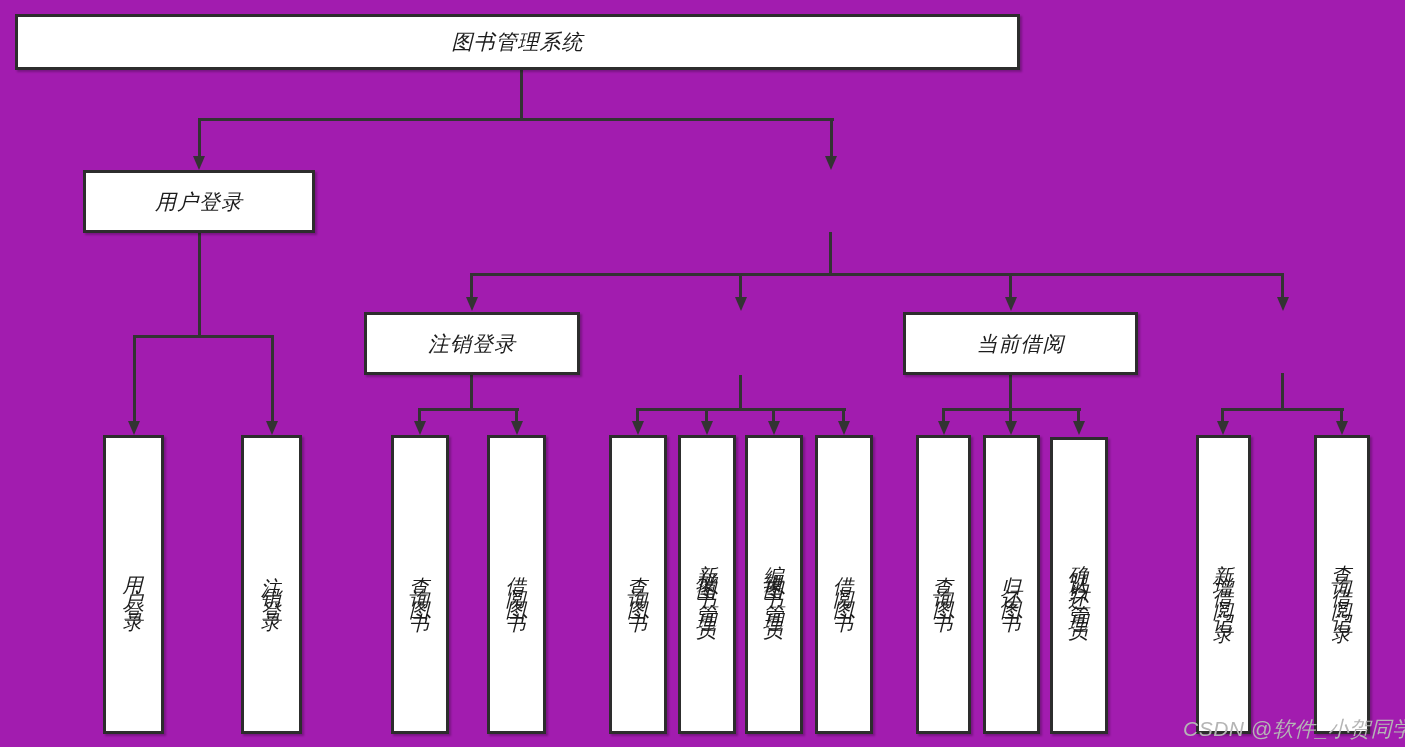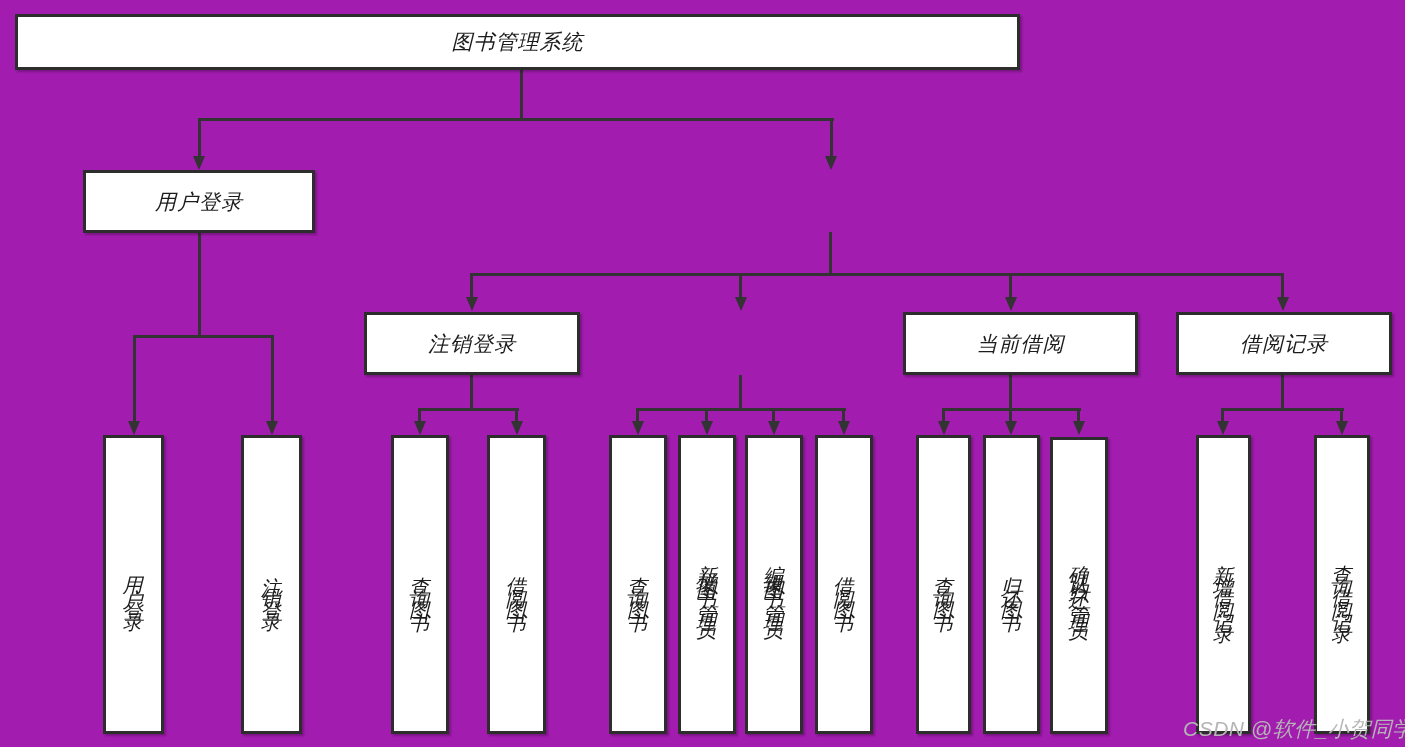--- a/index.html
+++ b/index.html
@@ -109,21 +109,20 @@
   <div class="ah" style="left:1217px;top:421px"></div>
   <div class="ln" style="left:1340px;top:408px;width:3px;height:14px"></div>
   <div class="ah" style="left:1336px;top:421px"></div>
 
   <div class="box hbox" style="left:15px;top:14px;width:1005px;height:56px">图书管理系统</div>
 
   <div class="box hbox" style="left:83px;top:170px;width:232px;height:63px">用户登录</div>
 
   <div class="box hbox" style="left:364px;top:312px;width:216px;height:63px">注销登录</div>
   <div class="box hbox" style="left:903px;top:312px;width:235px;height:63px">当前借阅</div>
-  <div class="box hbox" style="left:1176px;top:312px;width:216px;height:63px">借阅记录</div>
 
   <div class="box vbox" style="left:103px;top:435px;width:61px;height:299px">用户登录</div>
   <div class="box vbox" style="left:241px;top:435px;width:61px;height:299px">注销登录</div>
 
   <div class="box vbox" style="left:391px;top:435px;width:58px;height:299px">查询图书</div>
   <div class="box vbox" style="left:487px;top:435px;width:59px;height:299px">借阅图书</div>
 
   <div class="box vbox" style="left:609px;top:435px;width:58px;height:299px">查询图书</div>
   <div class="box vbox ls9" style="left:678px;top:435px;width:58px;height:299px">新增图书（管理员）</div>
   <div class="box vbox ls9" style="left:745px;top:435px;width:58px;height:299px">编辑图书（管理员）</div>

